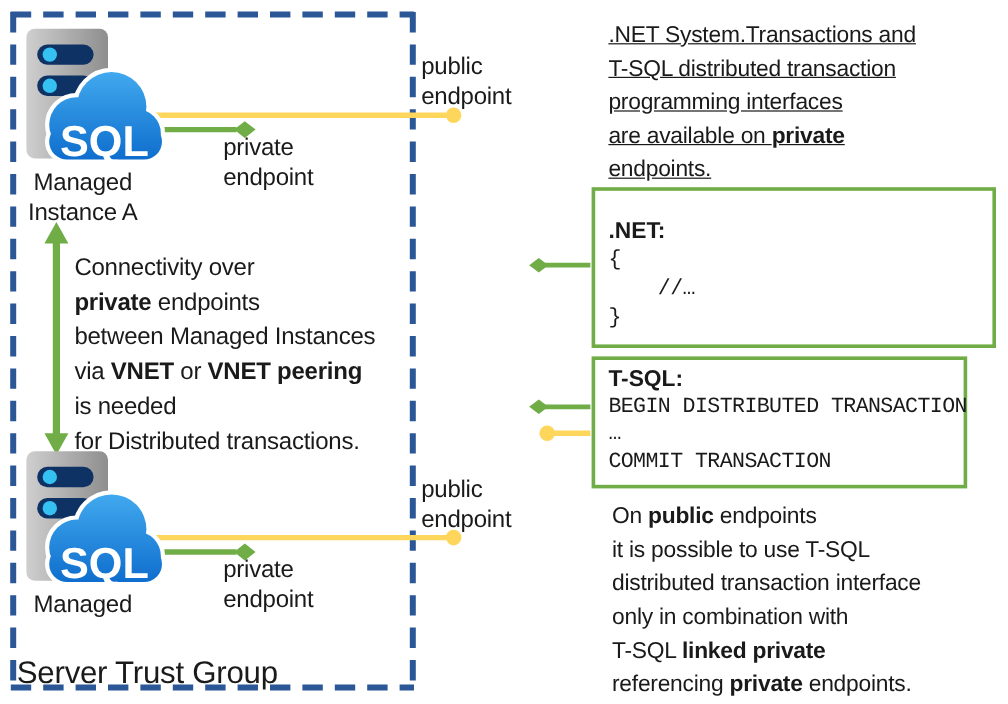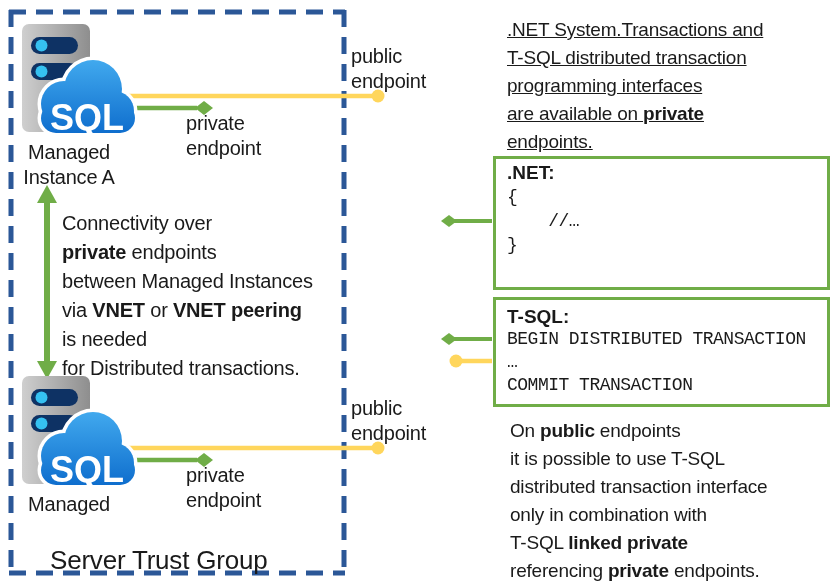--- a/index.html
+++ b/index.html
@@ -8,24 +8,24 @@
     font-family:"Liberation Sans",sans-serif;color:#1a1a1a;
   }
   .abs{position:absolute;}
   svg{position:absolute;left:0;top:0;}
   .rich{letter-spacing:-0.2px;}
   .rich .ln{display:block;}
   .note{font-size:19px;line-height:28px;}
   .midnote{font-size:20px;line-height:29px;}
   .eplabel{font-size:20px;line-height:25px;}
   .milabel{font-size:20px;line-height:25px;text-align:center;width:118px;}
-  .stg{font-size:26px;letter-spacing:-0.2px;margin-left:36px;}
+  .stg{font-size:26px;letter-spacing:-0.2px;}
   .codebox{
     box-sizing:border-box;background:#fff;border:3.5px solid #70AD47;
-    padding:2px 0 0 11px;
+    padding:22px 0 0 11px;
   }
   .code-title{font-size:19px;font-weight:700;line-height:24px;}
   .code-line{
     font-family:"Liberation Mono","DejaVu Sans Mono",monospace;
     font-size:18px;line-height:24px;white-space:pre;letter-spacing:-0.5px;
   }
   .tsql .code-title{line-height:23px;}
   .tsql .code-line{line-height:23px;}
 </style>
 </head>
@@ -182,21 +182,21 @@
     <span class="ln"><span>endpoints.</span></span>
   </div>
 
 <div class="abs codebox" style="left:493px;top:156px;width:337px;height:134px;">
   <div class="code-title">.NET:</div>
   <div class="code-line">{</div>
   <div class="code-line">    //…</div>
   <div class="code-line">}</div>
 </div>
 
-<div class="abs codebox tsql" style="left:493px;top:297px;width:337px;height:110px;padding-top:5px;">
+<div class="abs codebox tsql" style="left:493px;top:297px;width:313px;height:110px;padding-top:5px;">
   <div class="code-title">T-SQL:</div>
   <div class="code-line">BEGIN DISTRIBUTED TRANSACTION</div>
   <div class="code-line">…</div>
   <div class="code-line">COMMIT TRANSACTION</div>
 </div>
 
 <div class="abs rich note" style="left:510px;top:417px;">
     <span class="ln"><span>On </span><span style="font-weight: 700;">public</span><span> endpoints</span></span>
     <span class="ln"><span>it is possible to use T-SQL</span></span>
     <span class="ln"><span>distributed transaction interface</span></span>

